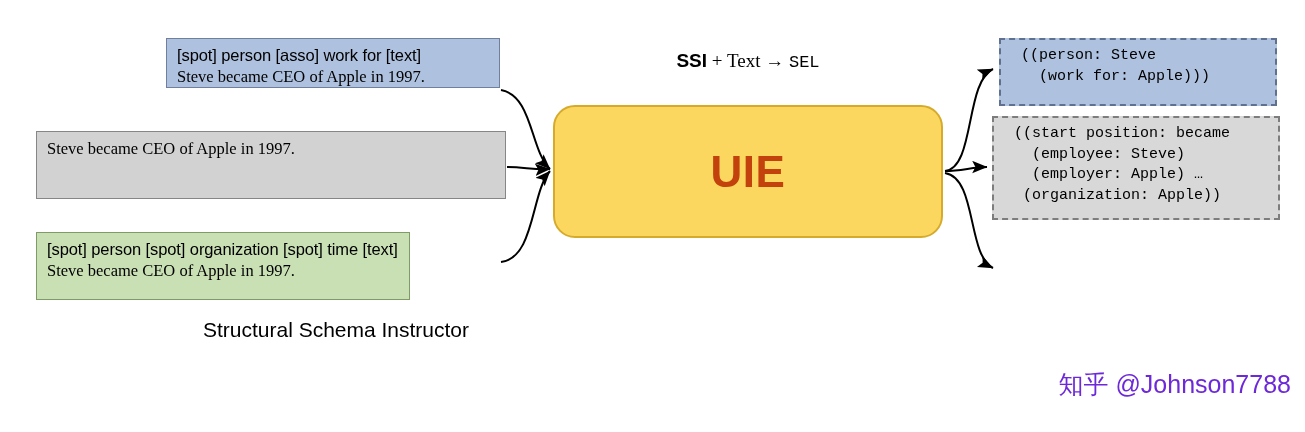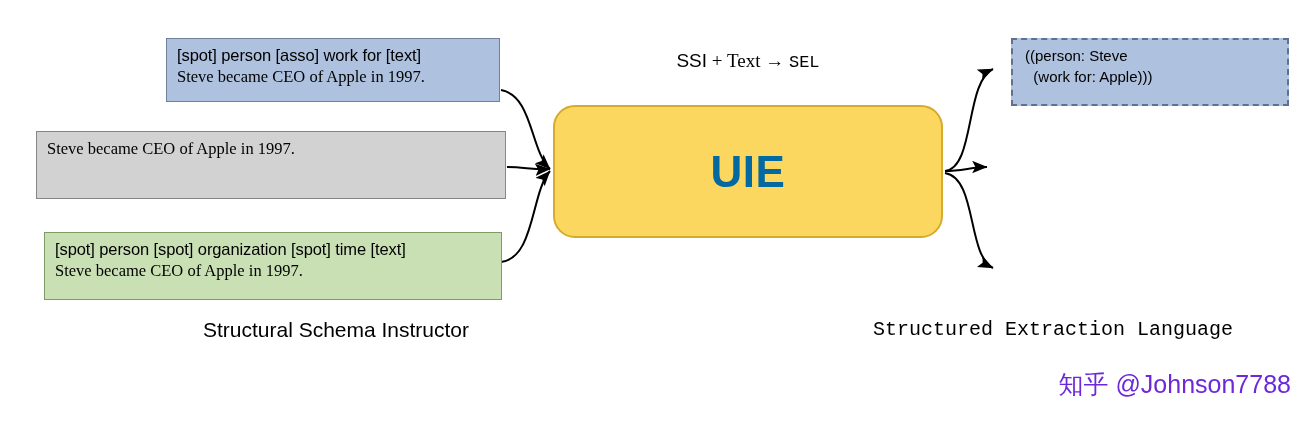--- a/index.html
+++ b/index.html
@@ -41,35 +41,35 @@
     white-space: nowrap;
     letter-spacing: -0.1px;
   }
   .ssi-sentence {
     font-family: "Liberation Serif", serif;
     font-size: 16.5px;
     white-space: nowrap;
   }
 
   .ssi-blue {
-    left: 166px;  top: 38px;  width: 334px; height: 64px;
+    left: 166px;  top: 38px;  width: 334px; height: 50px;
     background: #aec1de;
     border-color: #6f7f9c;
   }
   .ssi-blue .ssi-schema { text-align: left; }
 
   .ssi-gray {
     left: 36px;  top: 131px; width: 470px; height: 68px;
     background: #d2d2d2;
     border-color: #868686;
   }
   .ssi-gray .ssi-schema { text-align: left; }
 
   .ssi-green {
-    left: 44px;  top: 232px; width: 458px; height: 68px;
+    left: 36px;  top: 232px; width: 374px; height: 68px;
     background: #c9e0b4;
     border-color: #7f9c66;
   }
   .ssi-green .ssi-schema { text-align: left; }
 
   
   #uie-box {
     position: absolute;
     left: 553px;
     top: 105px;
@@ -81,48 +81,47 @@
     border-radius: 22px;
     display: flex;
     align-items: center;
     justify-content: center;
   }
   #uie-label {
     font-family: "Liberation Sans", sans-serif;
     font-weight: bold;
     font-size: 44px;
     letter-spacing: 0.5px;
-    color: #0369a1;
+    color: #c2410c;
   }
 
   
   #headline {
     position: absolute;
     left: 553px;
     top: 50px;
     width: 390px;
     text-align: center;
     font-size: 19px;
     white-space: nowrap;
   }
-  #headline .h-ssi  { font-family: "Liberation Sans", sans-serif; font-weight: 400; text-align: right; }
+  #headline .h-ssi  { font-family: "Liberation Sans", sans-serif; font-weight: 700; text-align: right; }
   #headline .h-mid  { font-family: "Liberation Serif", serif; }
   #headline .h-sel  { font-family: "Liberation Mono", monospace; font-size: 17px; }
 
   
   .sel-box {
     position: absolute;
     box-sizing: border-box;
     border: 2px dashed #777777;
-    padding: 6px 10px 7px 12px;
-    font-family: Liberation Sans, sans-serif;
+    padding: 6px 10px 7px 20px;
+    font-family: Liberation Mono, monospace;
     font-size: 15px;
     line-height: 1.38;
     white-space: pre;
-    margin-left: 12px;
   }
   .sel-blue  {
     left: 999px; top: 38px;  width: 278px; height: 68px;
     background: #aec1de; border-color: #5f7091;
   }
   .sel-gray  {
     left: 992px; top: 116px; width: 288px; height: 104px;
     background: #d8d8d8; border-color: #7d7d7d;
   }
   .sel-green {
@@ -209,18 +208,21 @@
   <div id="headline">
     <span class="h-ssi">SSI</span><span class="h-mid"> + Text → </span><span class="h-sel">SEL</span>
   </div>
 
   <div id="uie-box">
     <span id="uie-label">UIE</span>
   </div>
 
   <div class="sel-box sel-blue">((person: Steve
   (work for: Apple)))</div>
+  <div class="sel-box sel-gray">((start position: became
+  (employee: Steve)
+  (employer: Apple) …
+ (organization: Apple))</div>
 
   <div id="ssi-caption">Structural Schema Instructor</div>
-  <div id="sel-caption">Structured Extraction Language</div>
   <div id="watermark">知乎 @Johnson7788</div>
 
 </div>
 
 </body></html>

